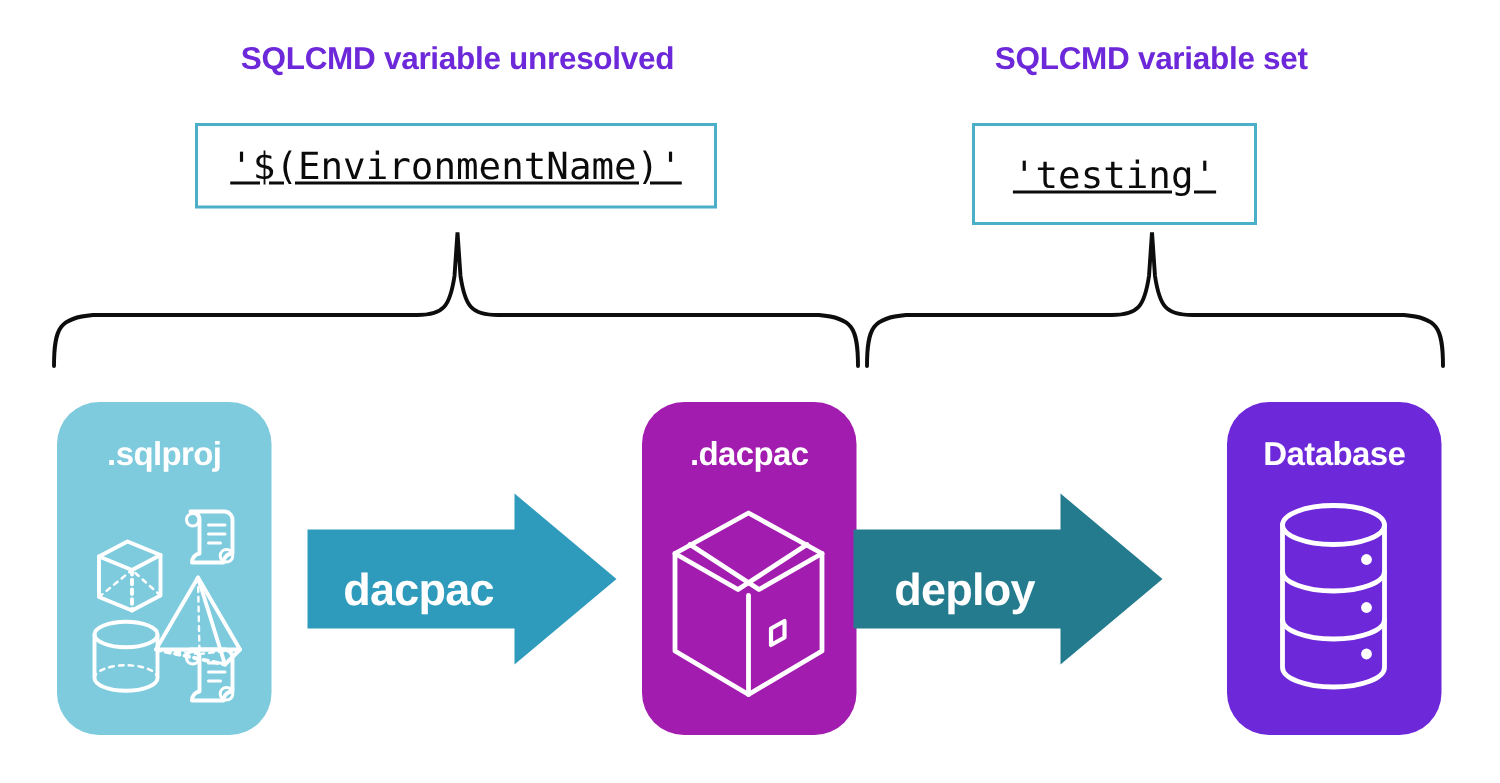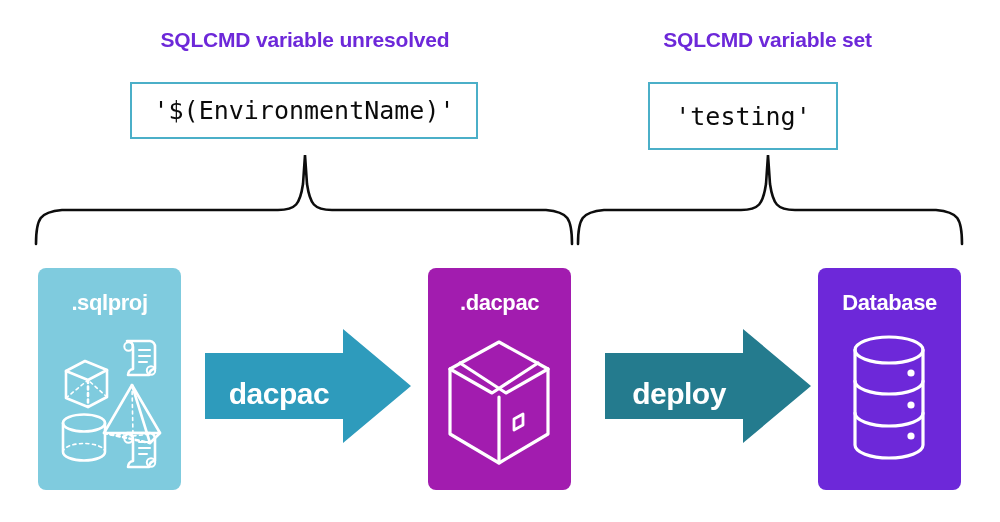--- a/index.html
+++ b/index.html
@@ -44,41 +44,42 @@
     background: #ffffff;
     border: 2.5px solid #4BAFC8;
     display: flex;
     align-items: center;
     justify-content: center;
     font-family: "DejaVu Sans Mono", monospace;
     font-size: 25px;
     color: #0b0b0b;
     letter-spacing: 0px;
     white-space: nowrap;
+    text-decoration: underline;
   }
   #code-box-left  { left: 130px; top: 82px; width: 348px; height: 57px; }
   #code-box-right { left: 648px; top: 82px; width: 190px; height: 68px; }
 
   
   .brace-svg {
     position: absolute;
     left: 0;
     top: 148px;
     width: 1000px;
     height: 100px;
     pointer-events: none;
   }
 
   
   .stage-card {
     position: absolute;
     top: 268px;
     width: 143px;
     height: 222px;
-    border-radius: 8px;
+    border-radius: 28px;
     box-sizing: border-box;
   }
   .stage-label {
     position: absolute;
     top: 22px;
     left: 0;
     width: 100%;
     text-align: center;
     font-family: "Liberation Sans", sans-serif;
     font-weight: bold;
@@ -100,21 +101,21 @@
   #card-database { left: 818px; background: #6d28d9; }
 
   
   .arrow-wrap {
     position: absolute;
     top: 327px;
     width: 210px;
     height: 118px;
   }
   #arrow-build  { left: 203px; }
-  #arrow-deploy { left: 603px; }
+  #arrow-deploy { left: 567px; }
 
   .arrow-text {
     position: absolute;
     left: 0;
     top: 50px;
     width: 152px;
     text-align: center;
     font-family: "Liberation Sans", sans-serif;
     font-weight: bold;
     font-size: 30px;

